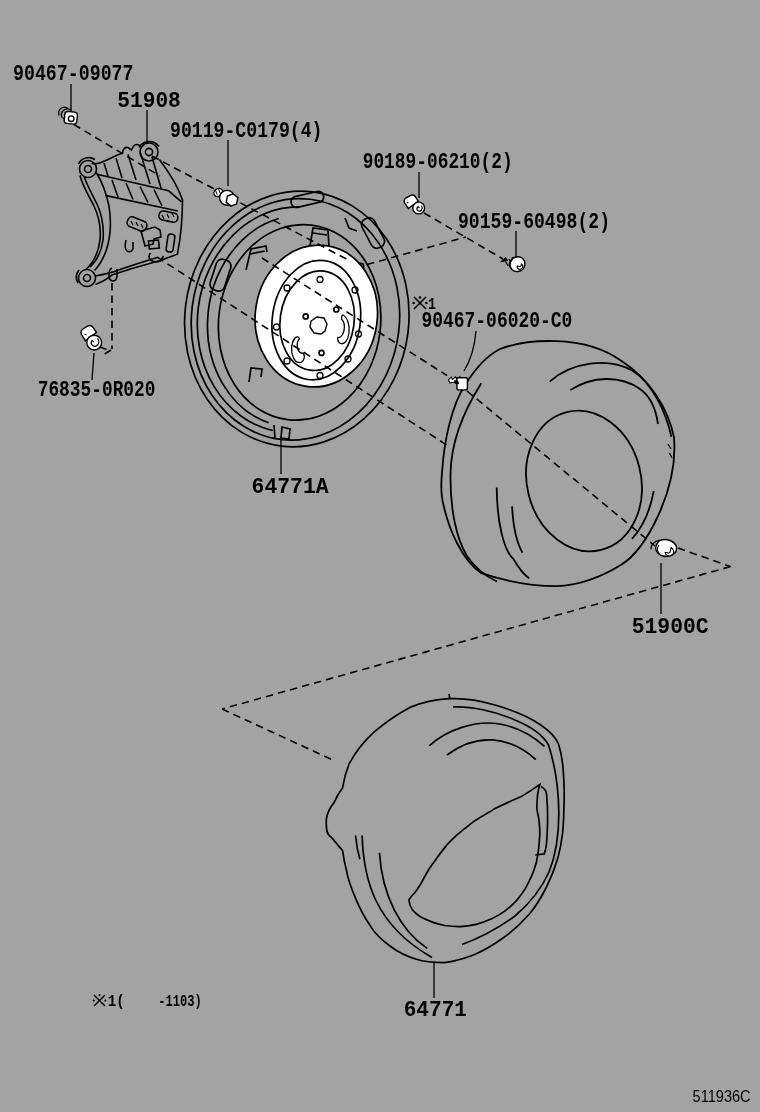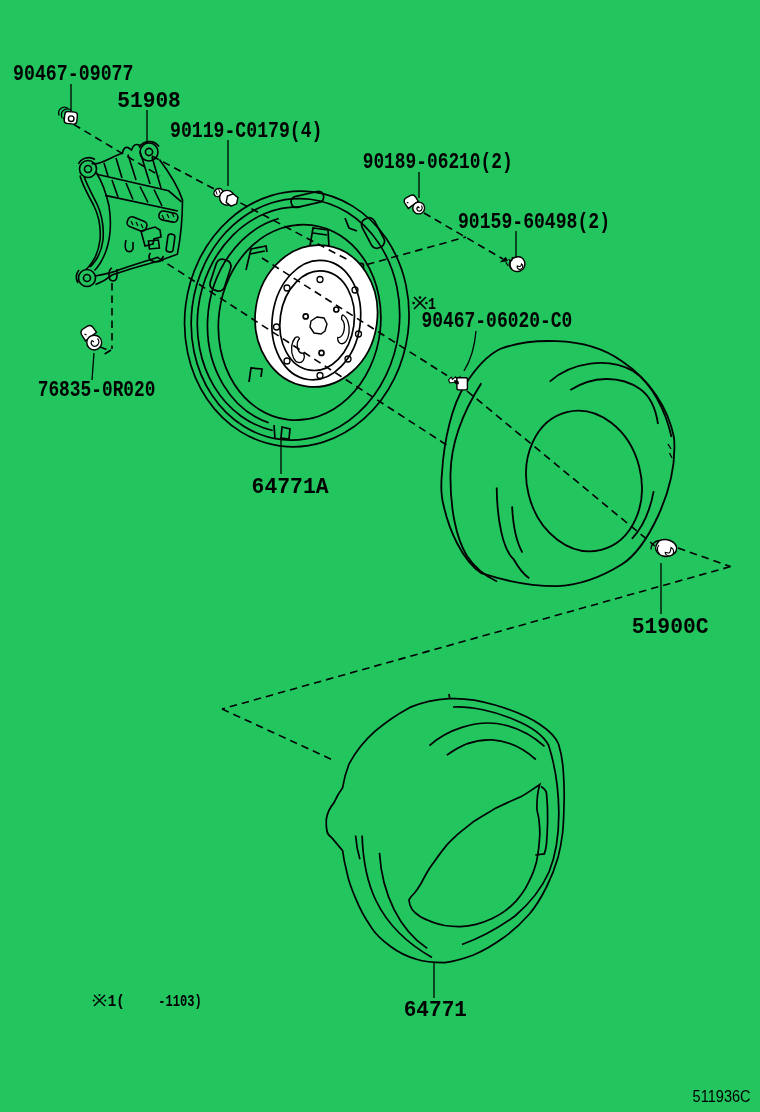--- a/index.html
+++ b/index.html
@@ -1,15 +1,15 @@
 <!DOCTYPE html>
 <html><head><meta charset="utf-8">
 <style>
 html,body{margin:0;padding:0;background:#fff;}
-#page{position:relative;width:760px;height:1112px;background:#22c55e;overflow:hidden;}
+#page{position:relative;width:760px;height:1112px;background:#a3a3a3;overflow:hidden;}
 #art{position:absolute;top:0;left:0;}
 text{font-family:"Liberation Mono",monospace;font-weight:bold;fill:#000;stroke:none;}
 .sm{font-family:"Liberation Sans",sans-serif;font-weight:normal;}
 </style></head>
 <body>
 <div id="page">
 <svg id="art" width="760" height="1112" viewBox="0 0 760 1112">
 <g id="leaders" stroke="#000" stroke-width="1.3" fill="none">
   <line x1="71" y1="84" x2="71" y2="111"></line>
   <line x1="147" y1="110" x2="147" y2="143"></line>

